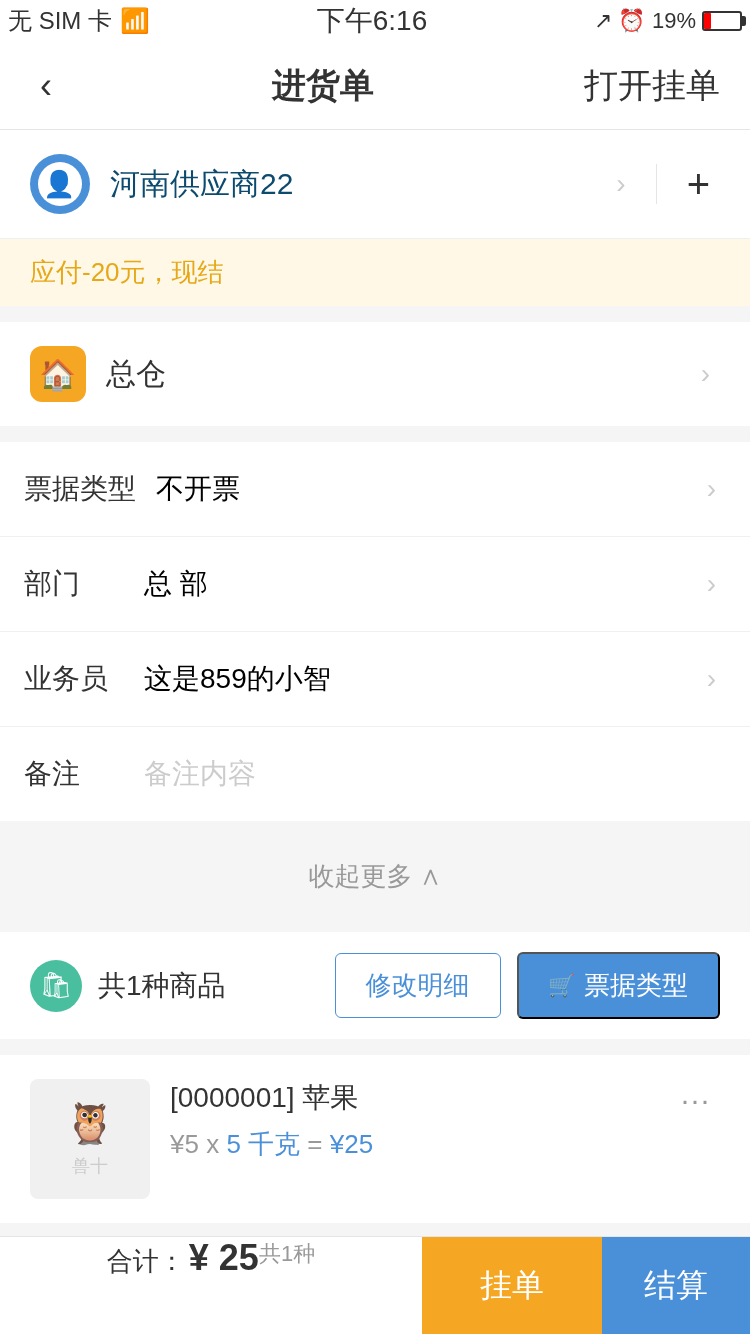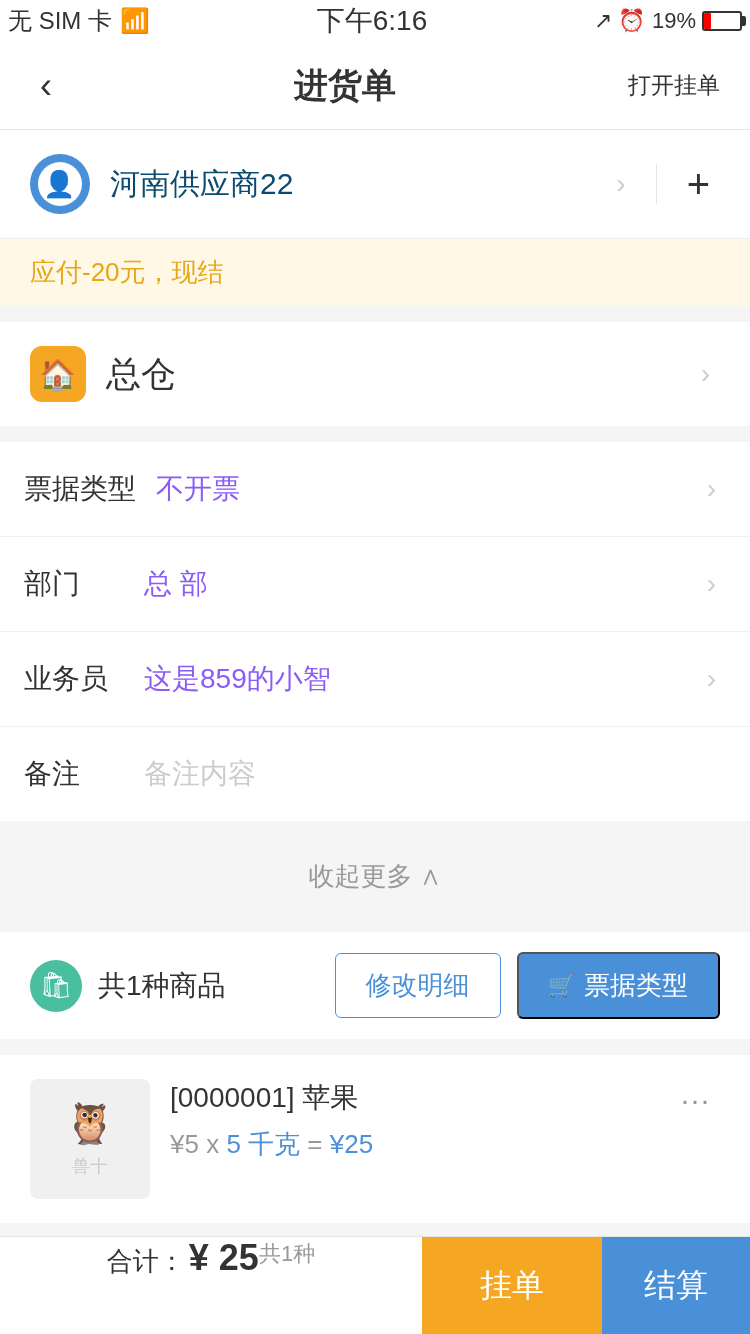--- a/index.html
+++ b/index.html
@@ -56,21 +56,21 @@
       color: #333;
       cursor: pointer;
       padding: 10px;
     }
     .nav-title {
       font-size: 34px;
       font-weight: 600;
       color: #333;
     }
     .nav-action {
-      font-size: 23px;
+      font-size: 34px;
       color: #333;
       cursor: pointer;
     }
 
     
     .content { background: #f5f5f5; }
 
     
     .section {
       background: white;
@@ -144,41 +144,41 @@
     }
     .warehouse-icon {
       width: 56px; height: 56px;
       background: #F5A623;
       border-radius: 12px;
       display: flex; align-items: center; justify-content: center;
       margin-right: 20px;
       flex-shrink: 0;
     }
     .warehouse-icon-inner { font-size: 30px; color: white; }
-    .warehouse-name { flex: 1; font-size: 35px; color: #333; }
+    .warehouse-name { flex: 1; font-size: 30px; color: #333; }
 
     
     .form-section { background: white; margin-bottom: 16px; }
     .form-row {
       display: flex;
       align-items: center;
       padding: 28px 24px;
       border-bottom: 1px solid #f0f0f0;
       cursor: pointer;
     }
     .form-row:last-child { border-bottom: none; }
     .form-label {
       font-size: 28px;
       color: #333;
       min-width: 100px;
     }
     .form-value {
       flex: 1;
       font-size: 28px;
-      color: #8b5cf6;
+      color: #000000;
       padding-left: 20px;
     }
     .form-placeholder {
       color: #ccc;
     }
 
     
     .collapse-bar {
       background: #f5f5f5;
       text-align: center;

